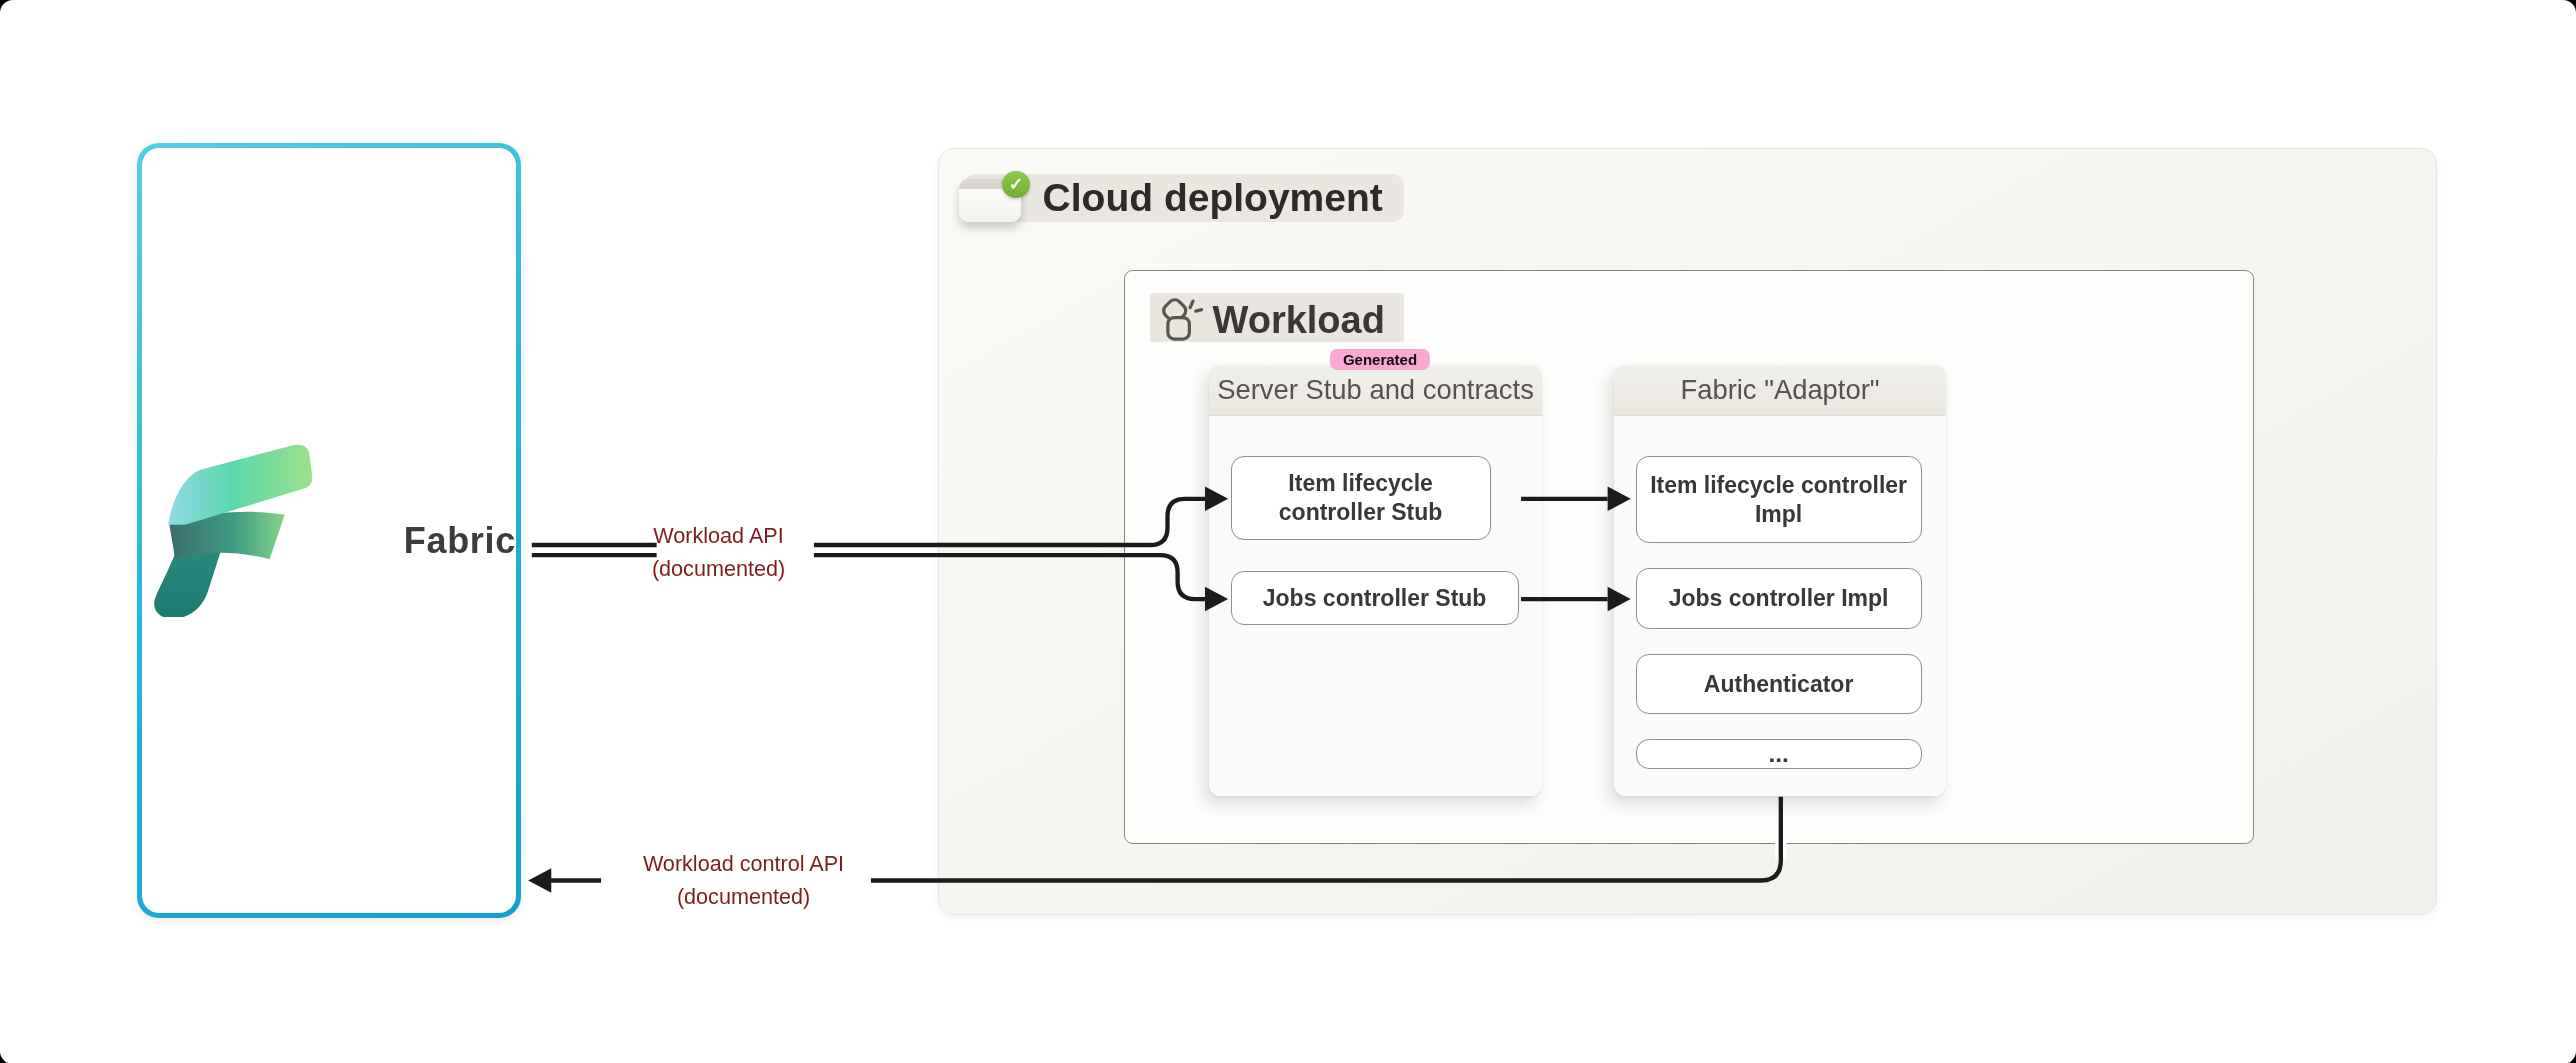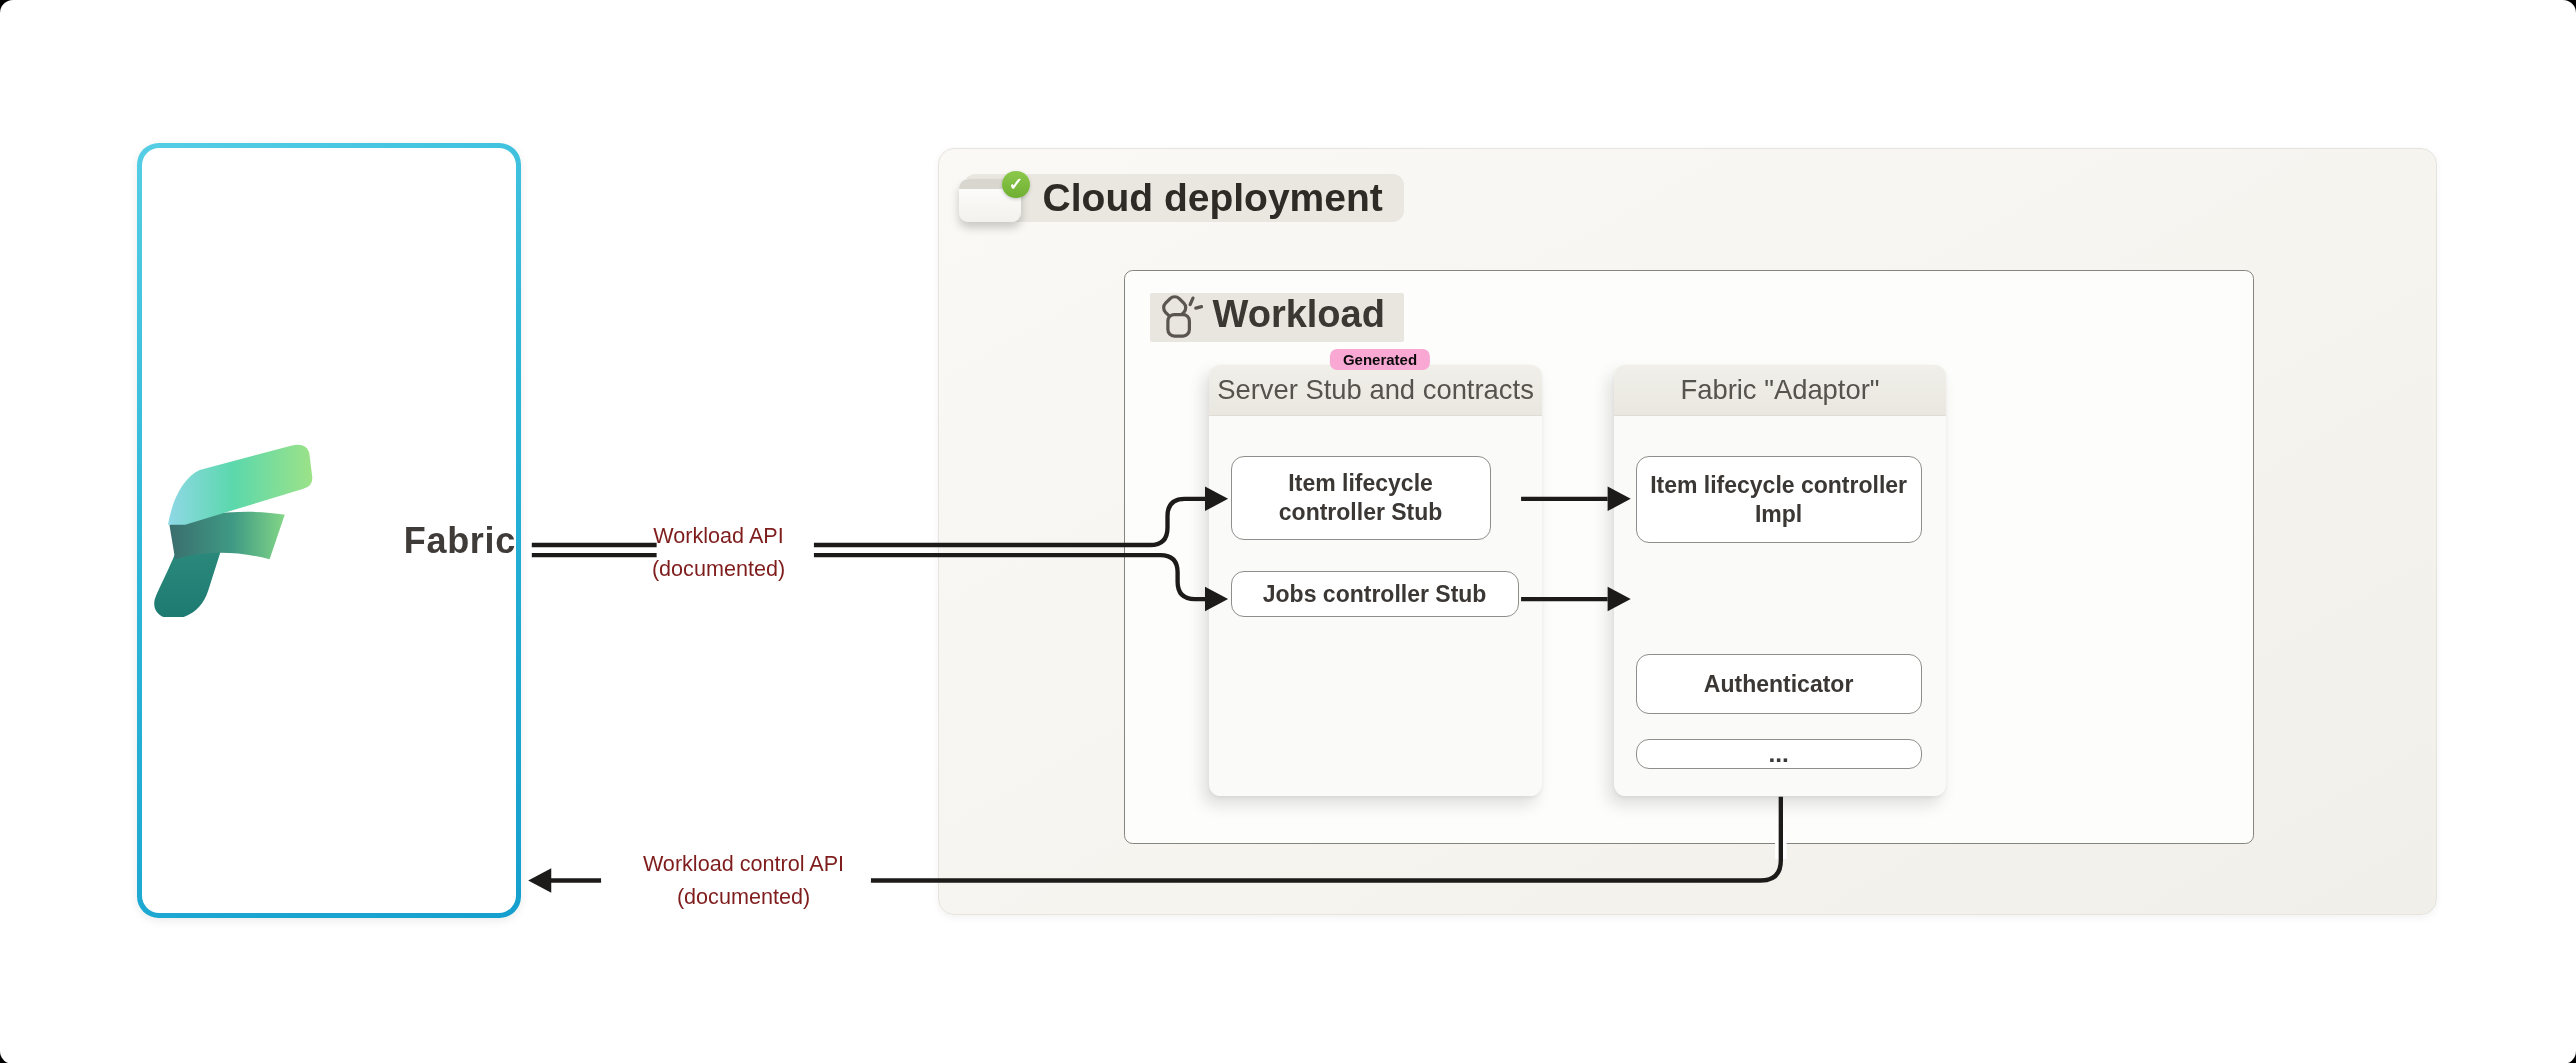--- a/index.html
+++ b/index.html
@@ -61,21 +61,21 @@
   }
 
   
   .workload-box {
     position: absolute; left: 185px; top: 121px; width: 1130px; height: 574px;
     background: #fdfdfb; border: 1.4px solid #87847f; border-radius: 8.7px;
   }
   .workload-badge {
     position: absolute; left: 24.5px; top: 22.4px; height: 49px;
     background: #e8e6df; border-radius: 2px;
-    display: flex; align-items: flex-start; padding: 0 19px 0 10px;
+    display: flex; align-items: flex-end; padding: 0 19px 0 10px;
   }
   .workload-badge .badge-title { margin-left: 10px; font-size: 38px; font-weight: 600; color: #3b3834; }
   .workload-icon { width: 43px; height: 46px; }
 
   .generated-label {
     position: absolute; left: 255px; top: 78px; transform: translateX(-50%);
     background: #f9a8d4; border-radius: 7.2px; padding: 2.2px 13px;
     font-size: 15px; font-weight: 700; color: #0a0a0a; z-index: 4; white-space: nowrap;
   }
 
@@ -94,21 +94,21 @@
     border-bottom: 0.7px solid #dedcd5;
     display: flex; align-items: center; justify-content: center;
     font-size: 27.4px; color: #56534e; white-space: nowrap;
   }
   .inner-box {
     position: absolute; background: #ffffff; border: 1.4px solid #908e8b; border-radius: 13px;
     display: flex; align-items: center; justify-content: center; text-align: center;
     font-size: 23px; font-weight: 600; color: #3a3734; line-height: 29px; padding: 0 10px;
   }
   .srv-item { left: 21.6px; top: 91px; width: 260px; height: 84px; }
-  .srv-jobs { left: 21.6px; top: 206px; width: 288px; height: 46px; }
+  .srv-jobs { left: 21.6px; top: 206px; width: 288px; height: 54px; }
   .ada-item { left: 21.6px; top: 91px; width: 286px; height: 87px; }
   .ada-jobs { left: 21.6px; top: 203px; width: 286px; height: 61px; }
   .ada-auth { left: 21.6px; top: 289px; width: 286px; height: 60px; }
   .ada-dots { left: 21.6px; top: 374px; width: 286px; height: 30px; font-size: 24.5px; line-height: 14.4px; }
   .rest-text {
     padding-top: 30px; text-align: center;
     font-size: 23px; font-weight: 600; color: #393633; line-height: 30px;
   }
   .rest-text span { display: block; }
 
@@ -185,20 +185,21 @@
 
       <div class="col col-server">
         <div class="col-header">Server Stub and contracts</div>
         <div class="inner-box srv-item">Item lifecycle controller Stub</div>
         <div class="inner-box srv-jobs">Jobs controller Stub</div>
       </div>
 
       <div class="col col-adaptor">
         <div class="col-header">Fabric "Adaptor"</div>
         <div class="inner-box ada-item">Item lifecycle controller Impl</div>
+        <div class="inner-box ada-jobs">Jobs controller Impl</div>
         <div class="inner-box ada-auth">Authenticator</div>
         <div class="inner-box ada-dots">...</div>
       </div>
 
 
     </div>
   </div>
 
   <svg class="connector-layer" width="2576" height="1064" viewBox="0 0 3570 1474">
     <g stroke="#1d1b1a" stroke-width="6" fill="none">

